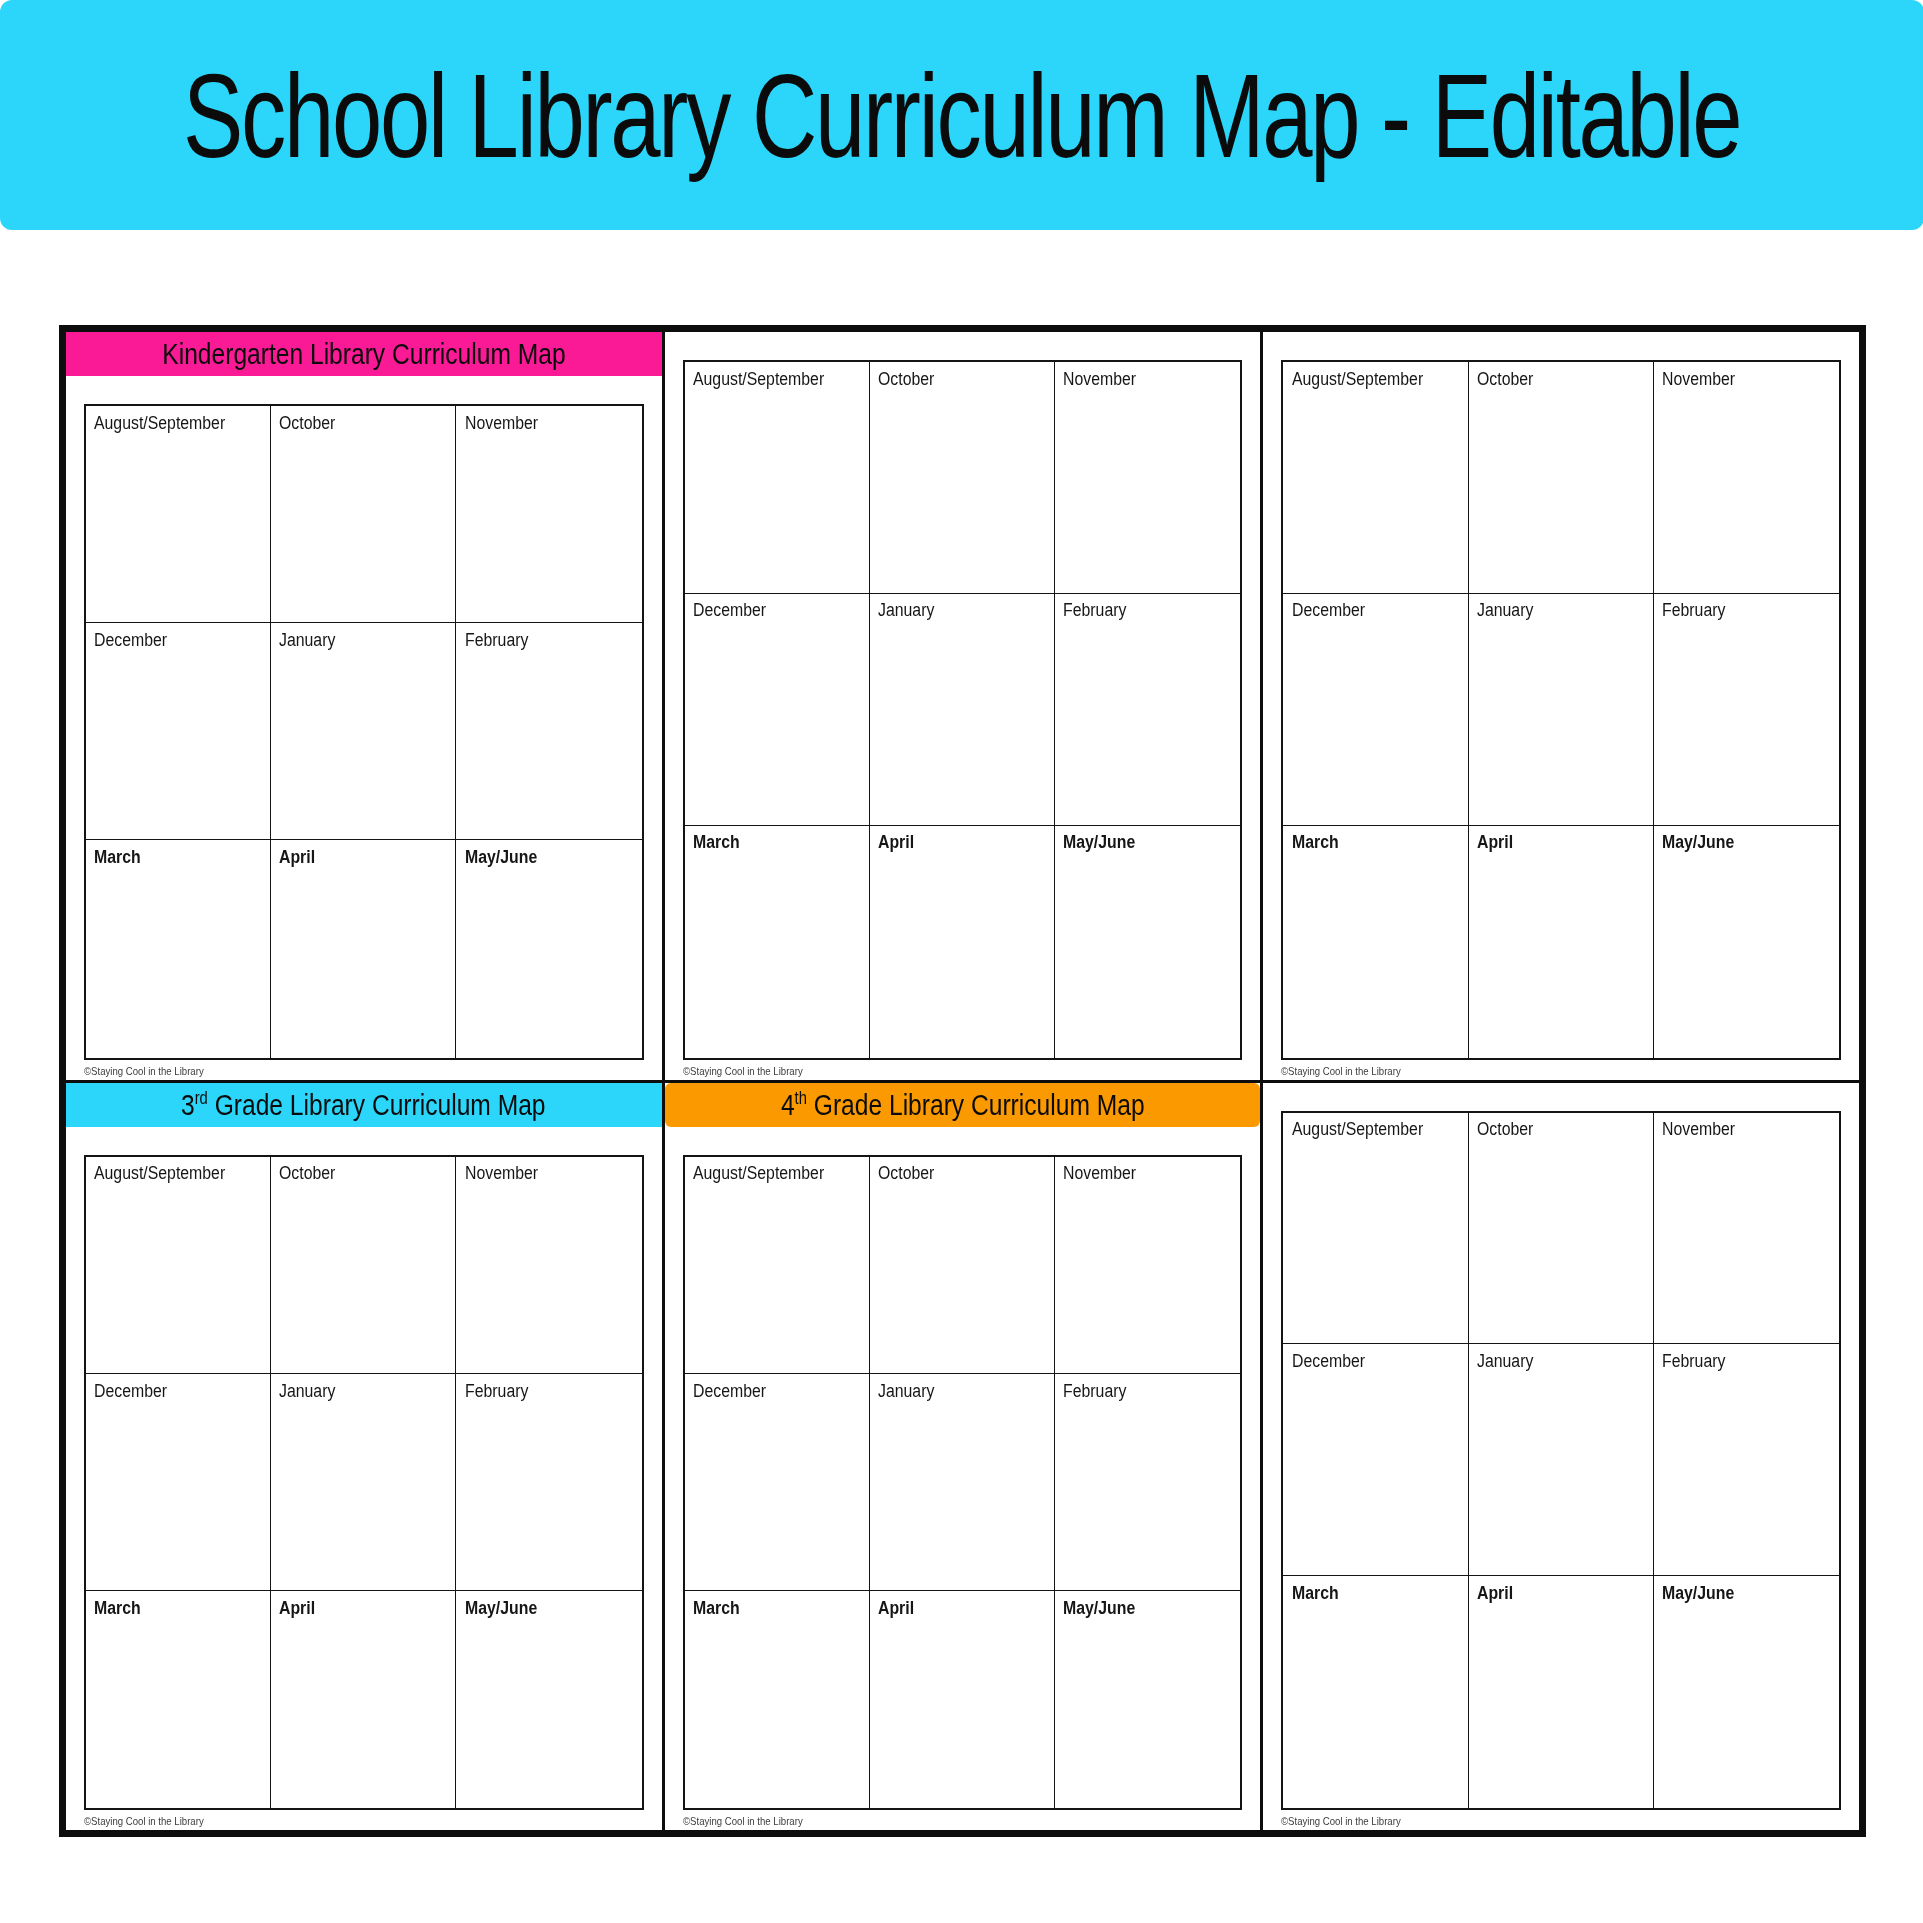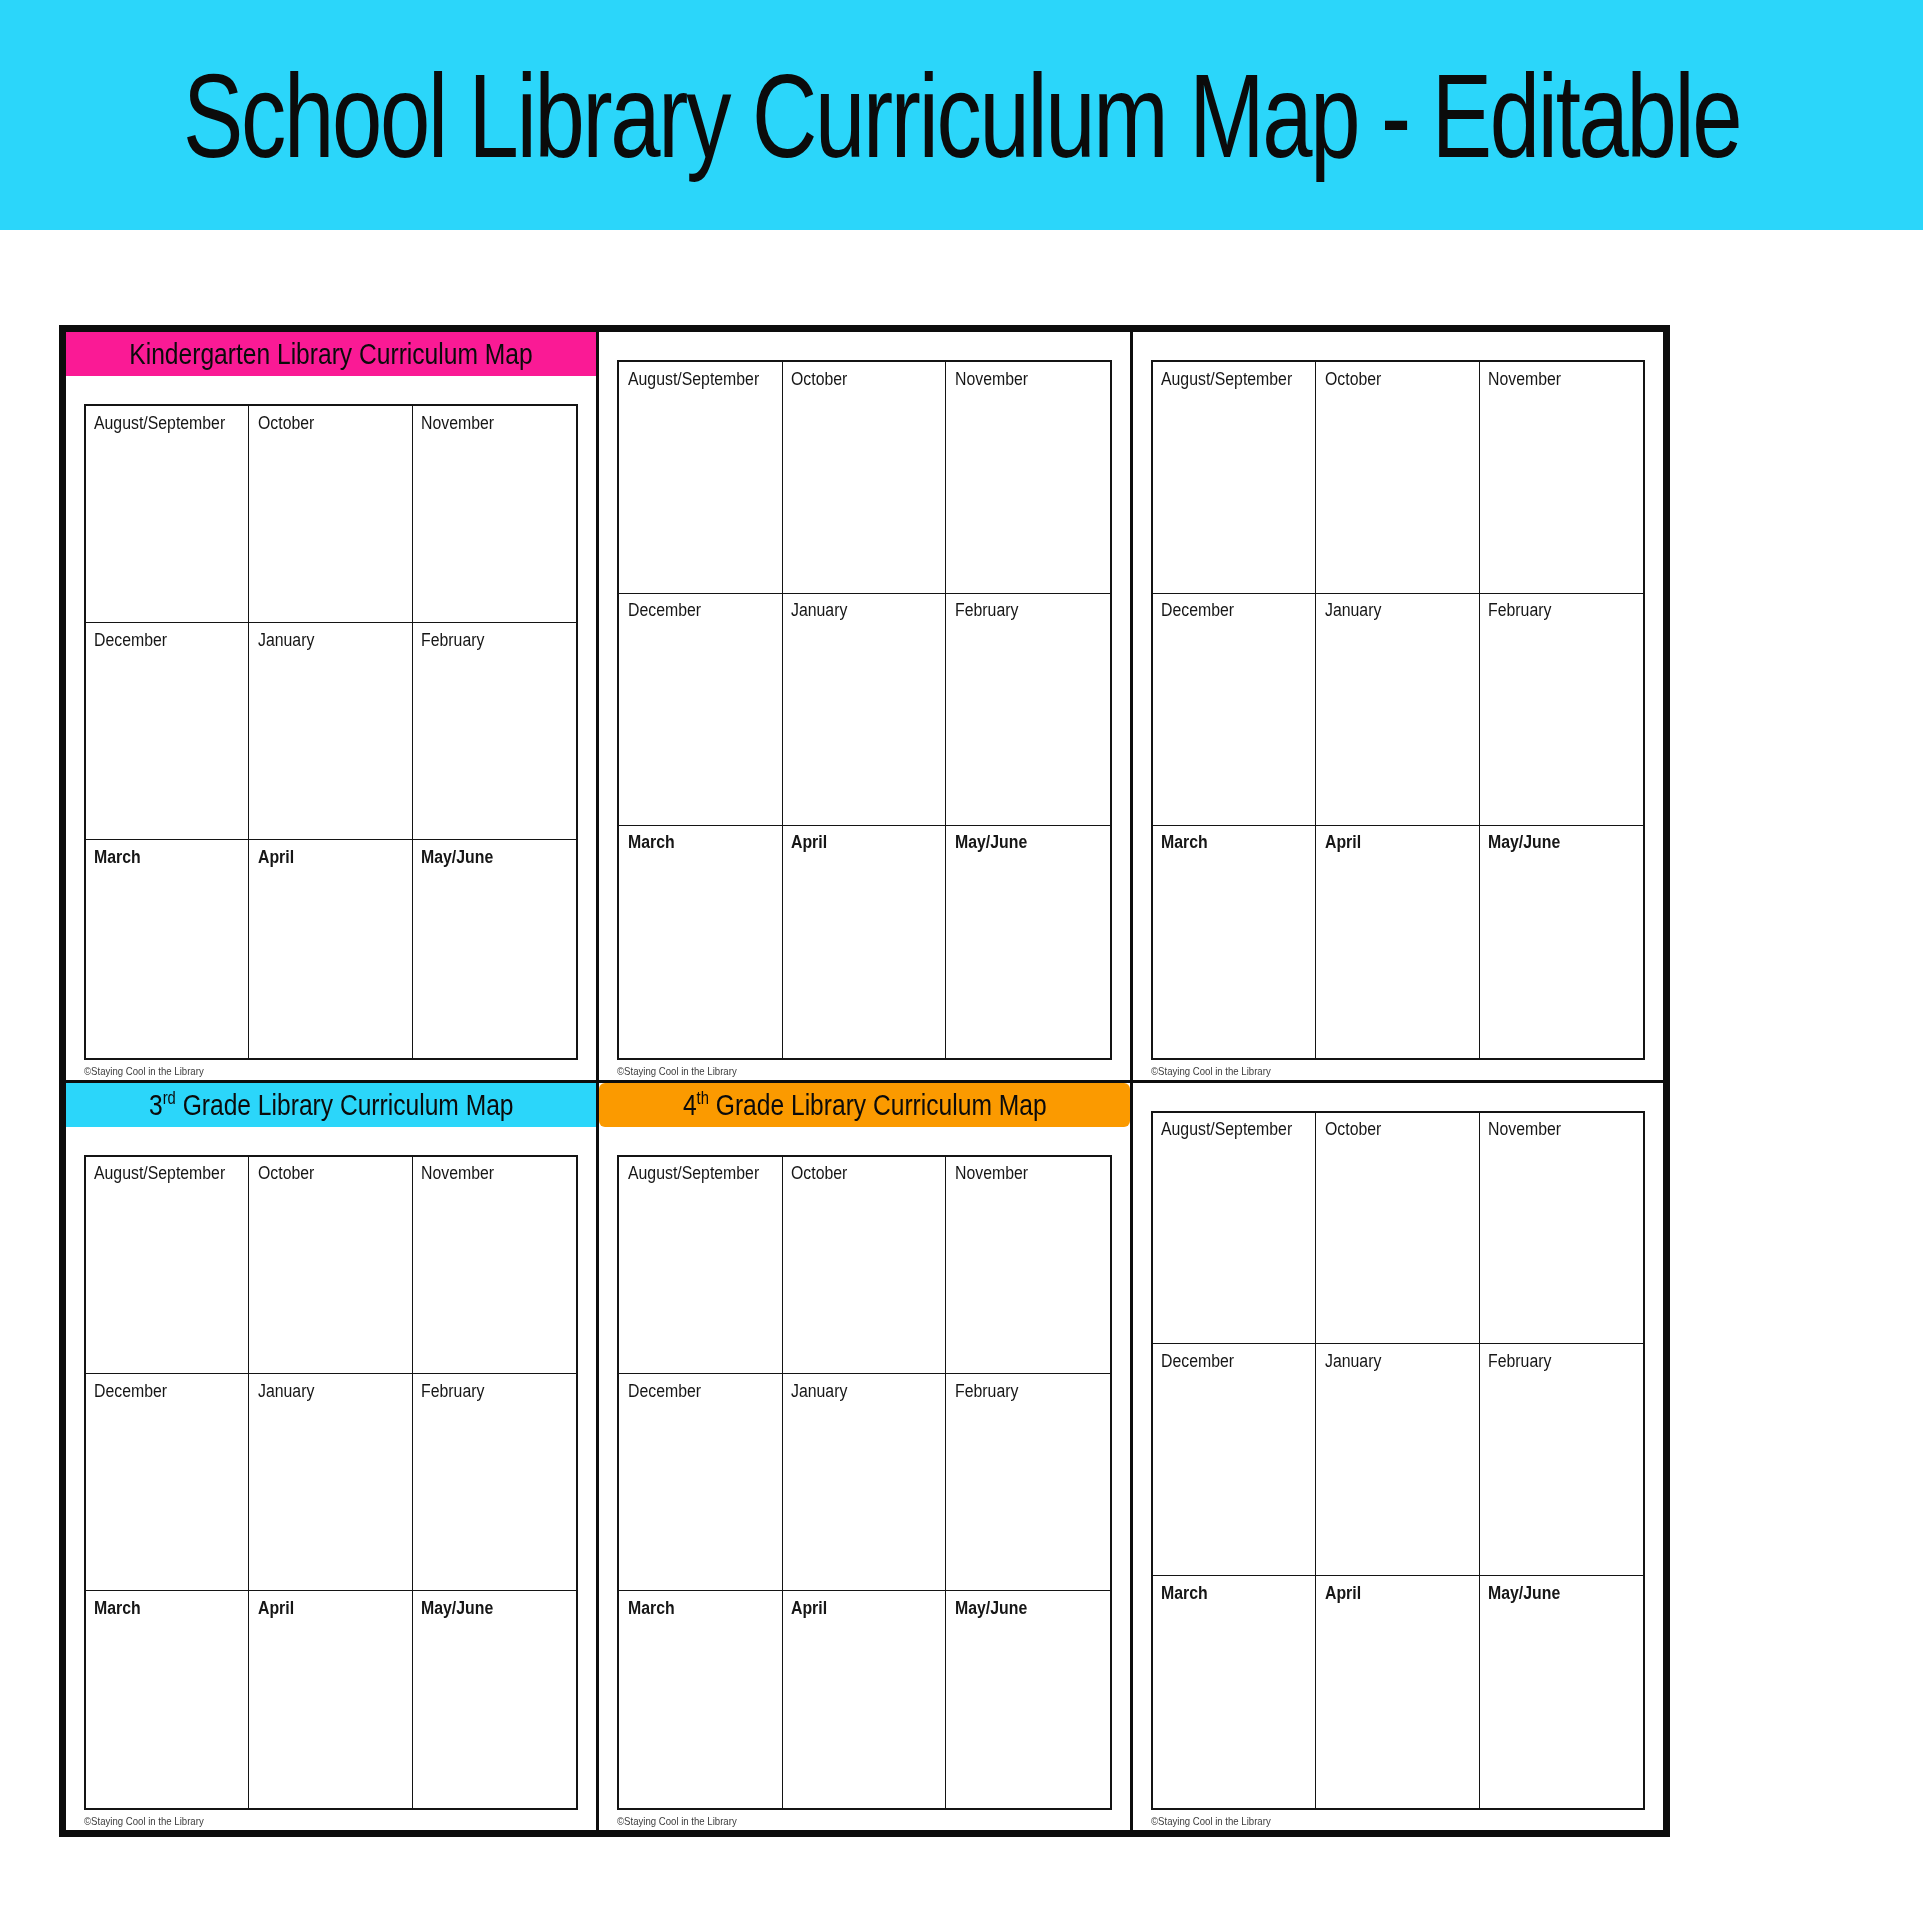--- a/index.html
+++ b/index.html
@@ -35,21 +35,21 @@
     transform: scaleX(0.76);
     transform-origin: 50% 50%;
     color: #0b0b0b;
   }
 
   
   .grid {
     position: absolute;
     left: 59px;
     top: 325px;
-    width: 1611px;
+    width: 1807px;
     height: 1512px;
     background: #0d0d0d;
     box-sizing: border-box;
     padding: 6.8px;
     display: grid;
     grid-template-columns: repeat(3, 1fr);
     grid-template-rows: repeat(2, 1fr);
     gap: 3px;
   }
 
@@ -113,21 +113,21 @@
     font-size: 11.3px;
     color: #3c3c3c;
     white-space: nowrap;
     transform: scaleX(0.85);
     transform-origin: 0 50%;
   }
 </style>
 </head>
 <body>
 
-<header class="banner" style="background: rgb(43, 214, 250);">
+<header class="banner" style="background: rgb(43, 214, 250); border-radius: 12px;">
   <h1>School Library Curriculum Map - Editable</h1>
 </header>
 
 <main class="grid">
   <section class="card">
     <div class="card-header" style="background: rgb(250, 26, 149);">
       <span class="card-title"><span class="title-prefix">Kindergarten</span><sup class="title-sup"></sup><span class="title-suffix"> Library Curriculum Map</span></span>
     </div>
     <div class="months">
         <div class="cell">

